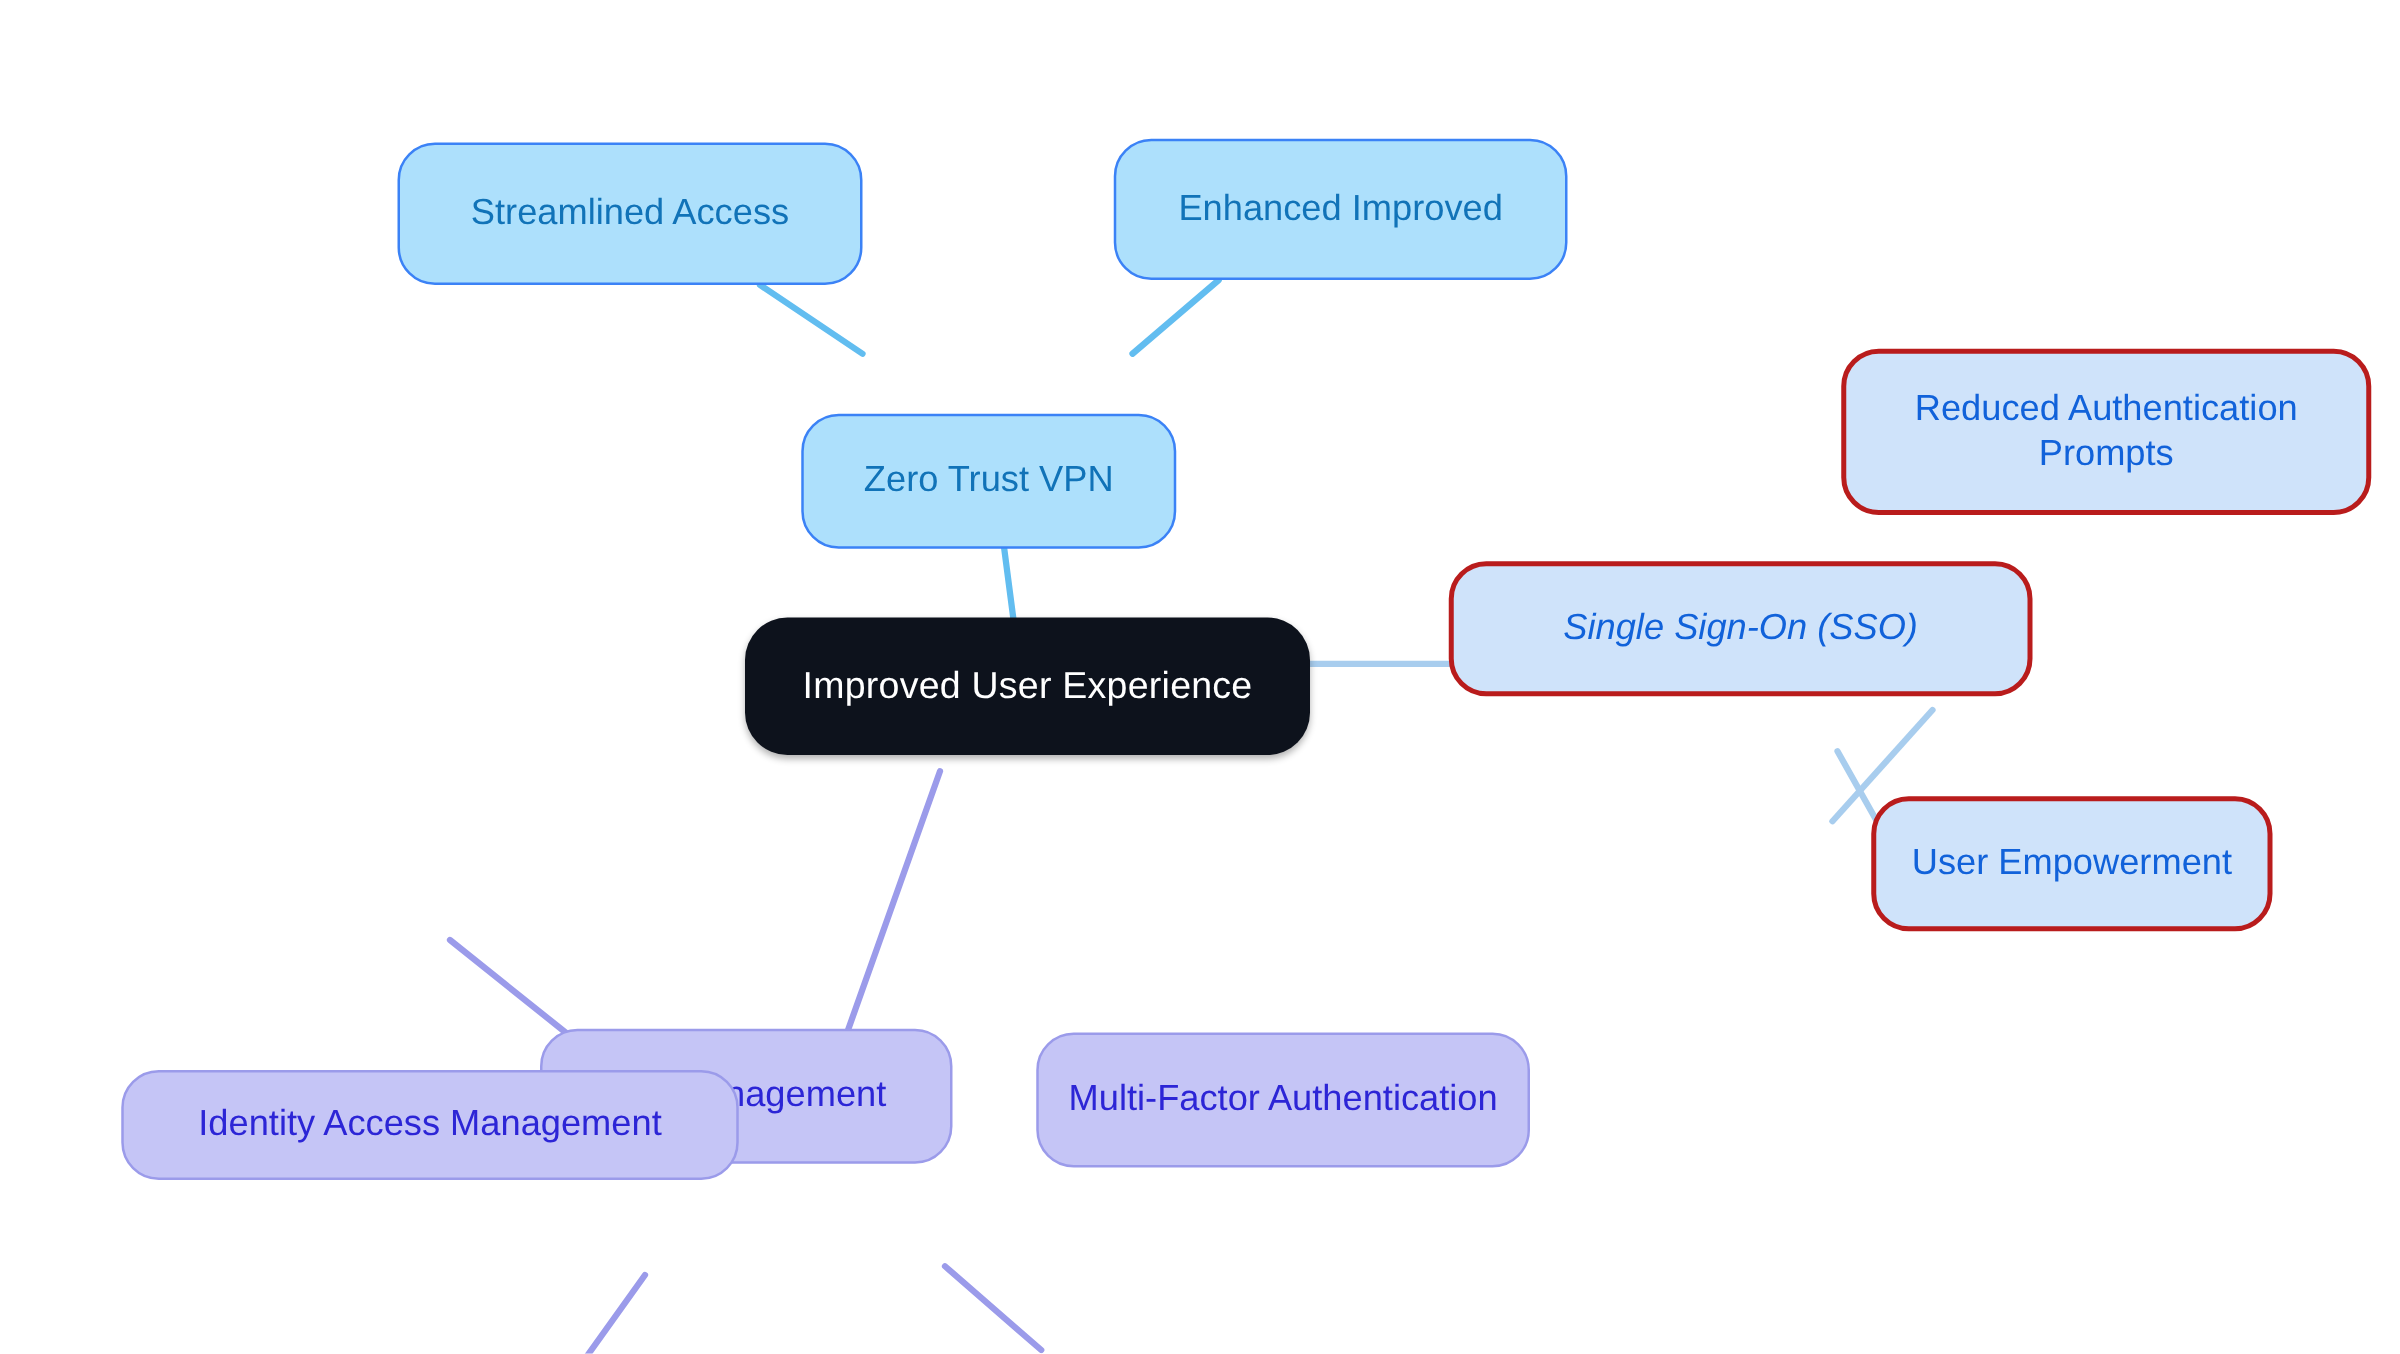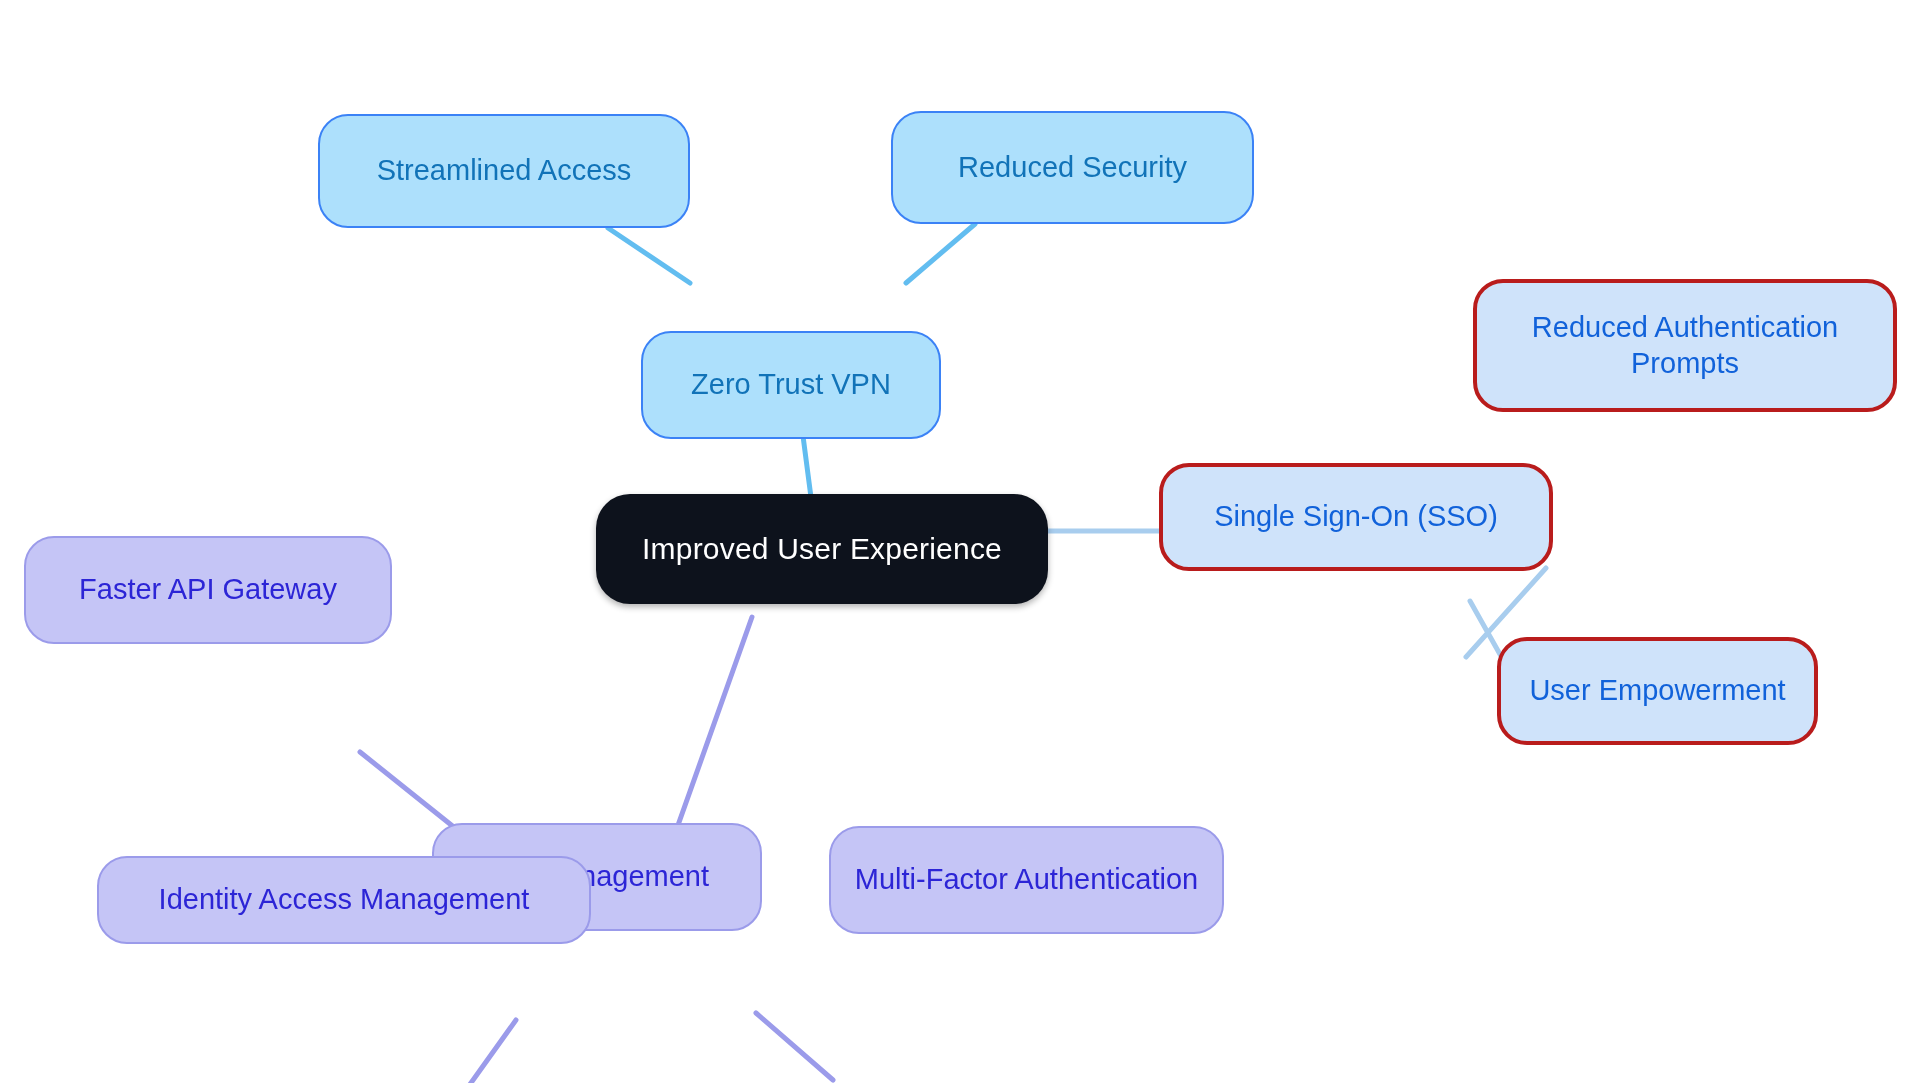--- a/index.html
+++ b/index.html
@@ -100,30 +100,29 @@
 
     <path d="M 756 1013 L 833 1080" stroke="#9b9bea" stroke-width="5" fill="none" stroke-linecap="round"></path>
   </svg>
 
   <div class="node root" style="left:596px; top:494px; width:452px; height:110px;">Improved User Experience</div>
 
   <div class="node blue-mid" style="left:641px; top:283px; width:300px; height:108px;margin-top:48px;">Zero Trust VPN</div>
 
   <div class="node blue-mid" style="left:318px; top:114px; width:372px; height:114px;">Streamlined Access</div>
 
-  <div class="node blue-mid" style="left:891px; top:111px; width:363px; height:113px;">Reduced Security</div>
+  <div class="node blue-mid" style="left:891px; top:111px; width:363px; height:113px;">Enhanced Improved</div>
 
-  <div class="node blue-light" style="left:1159px; top:463px; width:394px; height:108px;">Single Sign-On (SSO)</div>
+  <div class="node blue-light" style="left:1159px; top:449px; width:467px; height:108px;font-style:italic;">Single Sign-On (SSO)</div>
 
   <div class="node blue-light" style="left:1473px; top:279px; width:424px; height:133px;">Reduced Authentication
 Prompts</div>
 
   <div class="node blue-light" style="left:1497px; top:637px; width:321px; height:108px;">User Empowerment</div>
 
   <div class="node purple" style="left:432px; top:823px; width:330px; height:108px;">API Management</div>
 
-  <div class="node purple" style="left:24px; top:536px; width:368px; height:108px;">Faster API Gateway</div>
 
   <div class="node purple" style="left:97px; top:856px; width:494px; height:88px;">Identity Access Management</div>
 
   <div class="node purple" style="left:829px; top:826px; width:395px; height:108px;">Multi-Factor Authentication</div>
 
 </div>
 
 </body></html>

